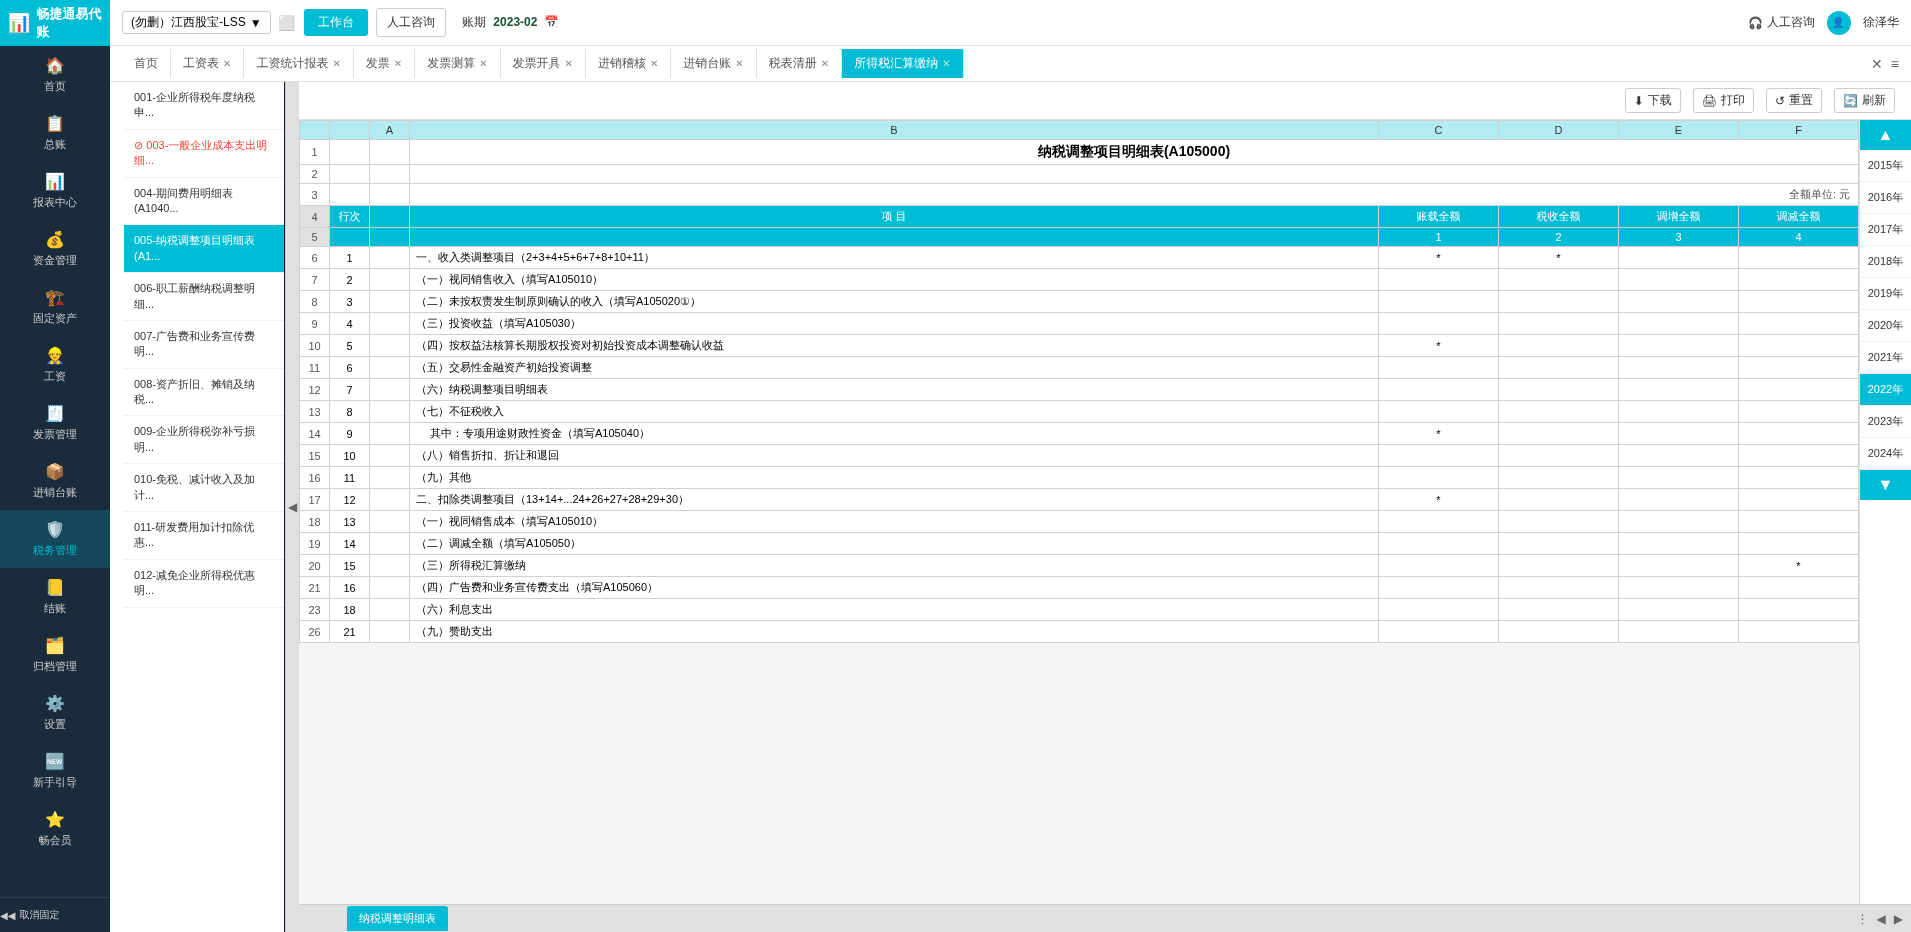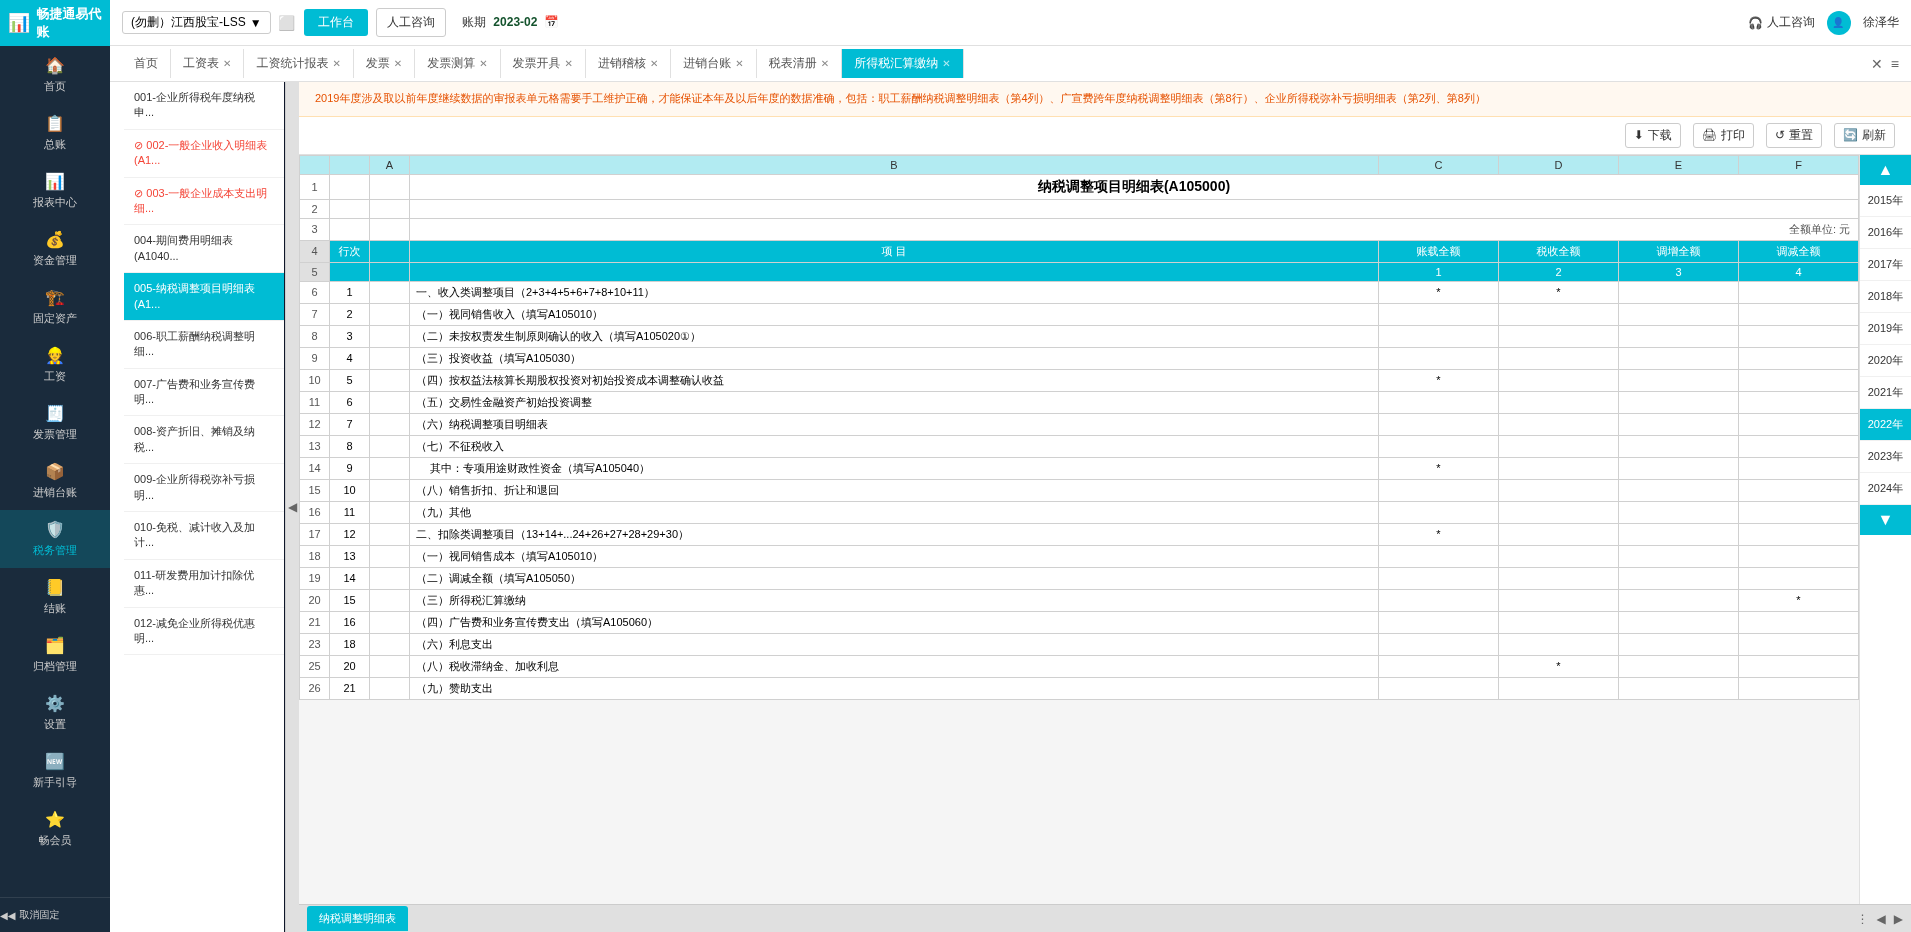--- a/index.html
+++ b/index.html
@@ -68,21 +68,21 @@
     table.spreadsheet th, table.spreadsheet td { border: 1px solid #d0d0d0; padding: 3px 6px; font-size: 11px; white-space: nowrap; }
     table.spreadsheet thead th { background: #00bcd4; color: #fff; text-align: center; font-weight: normal; }
     table.spreadsheet thead th.row-num { background: #b2ebf2; color: #333; width: 30px; }
     table.spreadsheet .col-row-num { background: #e0e0e0; text-align: center; color: #555; width: 30px; }
     table.spreadsheet .col-hang { background: #f5f5f5; text-align: center; width: 40px; }
     table.spreadsheet .data-row td { background: #fff; }
     table.spreadsheet .data-row td.asterisk { text-align: center; }
 
     
     .bottom-bar { background: #e0e0e0; height: 28px; display: flex; align-items: center; padding: 0 8px; border-top: 1px solid #ccc; flex-shrink: 0; }
-    .bottom-tab { background: #00bcd4; color: #fff; padding: 5px 12px; font-size: 11px; border-radius: 3px 3px 0 0; cursor: pointer; }
+    .bottom-tab { background: #00bcd4; color: #fff; padding: 5px 12px; font-size: 11px; border-radius: 3px 3px 0 0; cursor: pointer; margin-left: 40px; }
     .bottom-bar-right { margin-left: auto; display: flex; gap: 8px; color: #666; font-size: 12px; }
 
     
     .collapse-handle { width: 14px; background: #e0e0e0; display: flex; align-items: center; justify-content: center; cursor: pointer; color: #666; font-size: 12px; writing-mode: vertical-rl; border-left: 1px solid #ccc; }
   </style>
 </head>
 <body>
 
 <div class="sidebar">
   <div class="sidebar-logo">
@@ -221,40 +221,36 @@
     <div class="tabbar-end">
       <span>✕</span>
       <span>≡</span>
     </div>
   </div>
 
   <div class="content">
 
     <div class="left-panel">
       <div class="left-panel-item">001-企业所得税年度纳税申...</div>
-      <div class="left-panel-item error">⊘ 002-一般企业收入明细表(A1...</div>
       <div class="left-panel-item error">⊘ 003-一般企业成本支出明细...</div>
       <div class="left-panel-item">004-期间费用明细表(A1040...</div>
       <div class="left-panel-item active">005-纳税调整项目明细表(A1...</div>
       <div class="left-panel-item">006-职工薪酬纳税调整明细...</div>
       <div class="left-panel-item">007-广告费和业务宣传费明...</div>
       <div class="left-panel-item">008-资产折旧、摊销及纳税...</div>
       <div class="left-panel-item">009-企业所得税弥补亏损明...</div>
       <div class="left-panel-item">010-免税、减计收入及加计...</div>
       <div class="left-panel-item">011-研发费用加计扣除优惠...</div>
       <div class="left-panel-item">012-减免企业所得税优惠明...</div>
     </div>
 
     <div class="collapse-handle">◀</div>
 
     <div class="right-panel">
 
-      <div class="warning-bar">
-        <span>2019年度涉及取以前年度继续数据的审报表单元格需要手工维护正确，才能保证本年及以后年度的数据准确，包括：职工薪酬纳税调整明细表（第4列）、广宣费跨年度纳税调整明细表（第8行）、企业所得税弥补亏损明细表（第2列、第8列）</span>
-      </div>
 
       <div class="toolbar">
         <button class="toolbar-btn">
           <span>⬇</span>
           <span>下载</span>
         </button>
         <button class="toolbar-btn">
           <span>🖨</span>
           <span>打印</span>
         </button>
@@ -492,30 +488,20 @@
                 <td class="col-row-num">23</td>
                 <td class="col-hang" style="text-align:center;">18</td>
                 <td></td>
                 <td>（六）利息支出</td>
                 <td></td>
                 <td></td>
                 <td></td>
                 <td></td>
               </tr>
               <tr class="data-row">
-                <td class="col-row-num">25</td>
-                <td class="col-hang" style="text-align:center;">20</td>
-                <td></td>
-                <td>（八）税收滞纳金、加收利息</td>
-                <td></td>
-                <td class="asterisk">*</td>
-                <td></td>
-                <td></td>
-              </tr>
-              <tr class="data-row">
                 <td class="col-row-num">26</td>
                 <td class="col-hang" style="text-align:center;">21</td>
                 <td></td>
                 <td>（九）赞助支出</td>
                 <td></td>
                 <td></td>
                 <td></td>
                 <td></td>
               </tr>
             </tbody>

